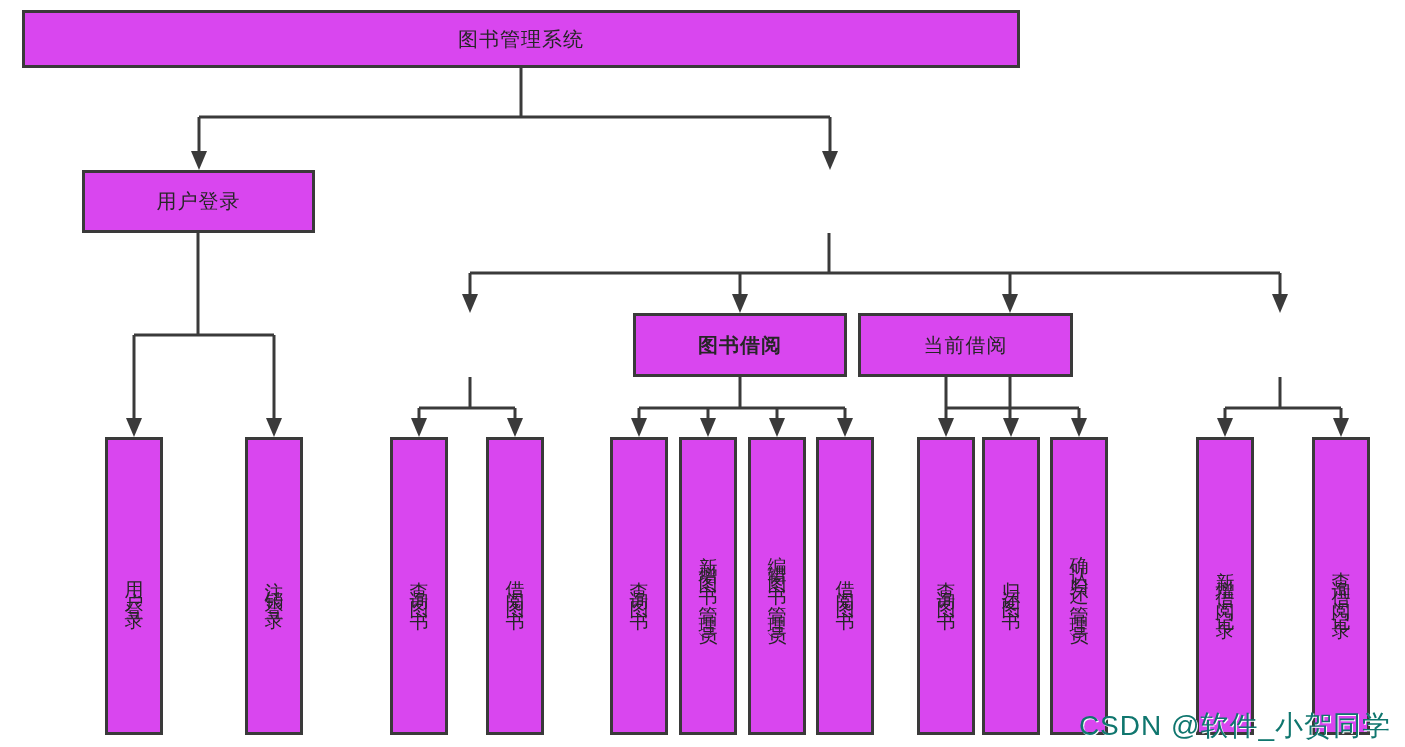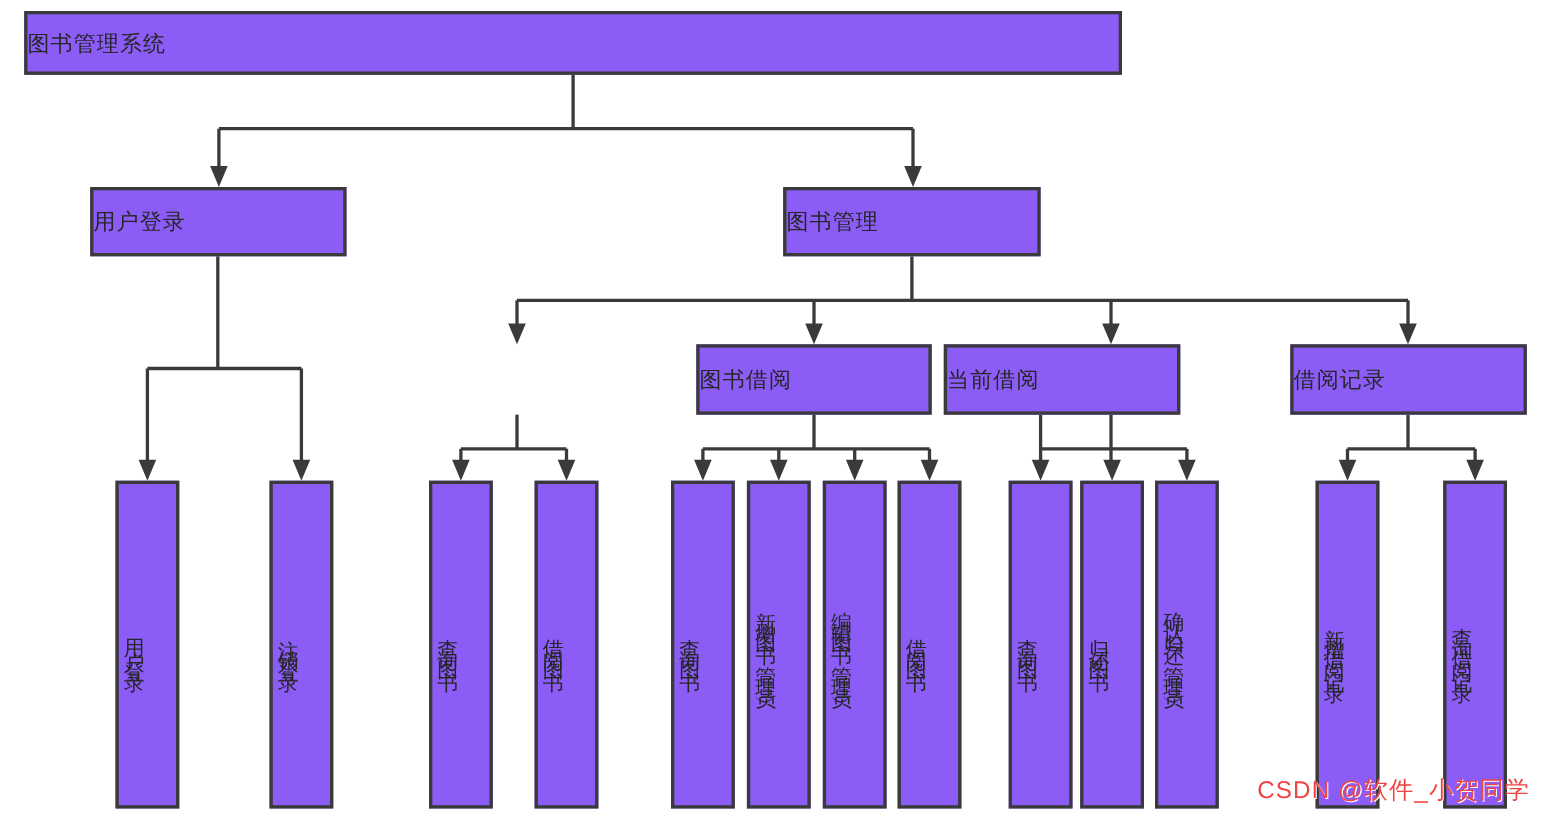--- a/index.html
+++ b/index.html
@@ -19,46 +19,47 @@
     position: absolute;
     left: 0;
     top: 0;
     width: 1405px;
     height: 747px;
   }
   .node {
     position: absolute;
     box-sizing: border-box;
     border: 3px solid #3a3a3a;
-    background: #8b5cf6;
+    background: #d946ef;
     display: flex;
     align-items: center;
+    justify-content: center;
     color: #262626;
   }
   .node.h-label {
     font-size: 20px;
     letter-spacing: 1px;
     font-weight: 500;
   }
   .node.leaf {
     font-size: 19px;
     font-weight: 500;
   }
   .node.leaf span {
     writing-mode: vertical-rl;
     text-orientation: mixed;
     letter-spacing: 10px;
     white-space: nowrap;
   }
   .watermark {
     position: absolute;
     right: 14px;
-    bottom: 14px;
-    font-size: 22px;
-    color: #ef4444;
+    bottom: 2px;
+    font-size: 28px;
+    color: #0f766e;
     text-shadow: 1px 1px 0 #ffffff;
     letter-spacing: 1px;
     pointer-events: none;
   }
 </style>
 </head>
 <body>
 
 <div class="canvas">
 
@@ -143,33 +144,27 @@
     </g>
   </svg>
 
   <div class="node h-label" style="left:22px; top:10px; width:998px; height:58px;">
     <span>图书管理系统</span>
   </div>
 
   <div class="node h-label" style="left:82px; top:170px; width:233px; height:63px;">
     <span>用户登录</span>
   </div>
-  <div class="node h-label" style="left:712px; top:170px; width:234px; height:63px;">
-    <span>图书管理</span>
-  </div>
-
-  <div class="node h-label" style="left:633px; top:313px; width:214px; height:64px;">
+
+  <div class="node h-label" style="left:633px; top:313px; width:214px; height:64px;font-weight:bold;">
     <span>图书借阅</span>
   </div>
   <div class="node h-label" style="left:858px; top:313px; width:215px; height:64px;">
     <span>当前借阅</span>
   </div>
-  <div class="node h-label" style="left:1173px; top:313px; width:215px; height:64px;">
-    <span>借阅记录</span>
-  </div>
 
   <div class="node leaf" style="left:105px; top:437px; width:58px; height:298px;">
     <span>用户登录</span>
   </div>
   <div class="node leaf" style="left:245px; top:437px; width:58px; height:298px;">
     <span>注销登录</span>
   </div>
 
   <div class="node leaf" style="left:390px; top:437px; width:58px; height:298px;">
     <span>查询图书</span>

